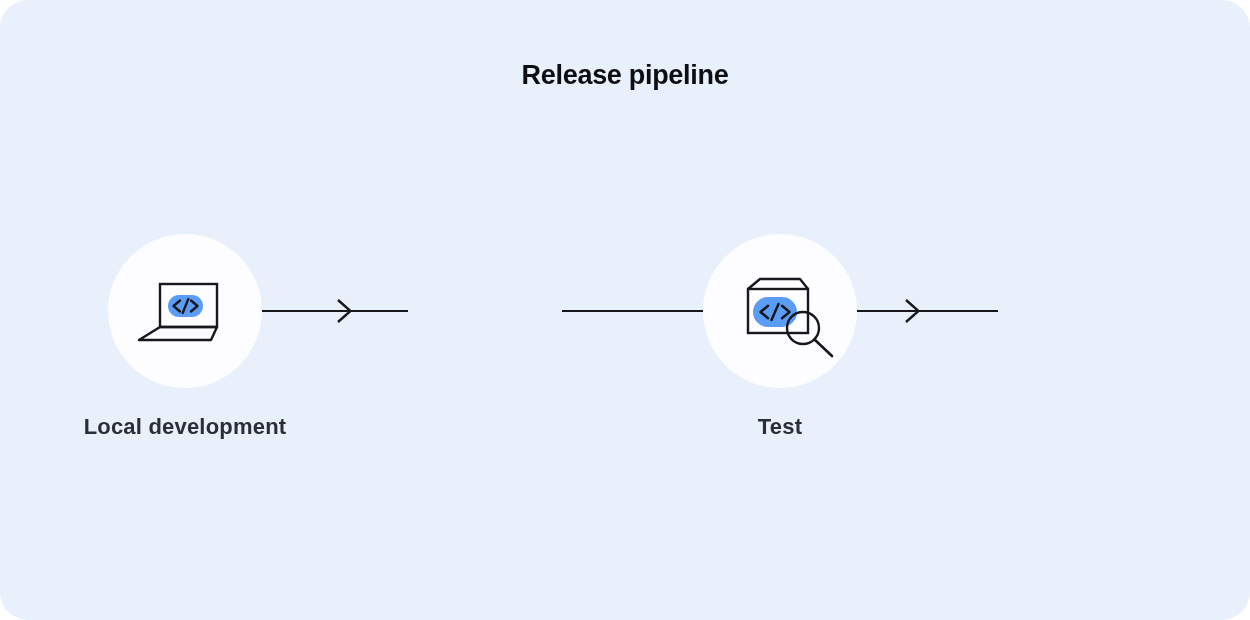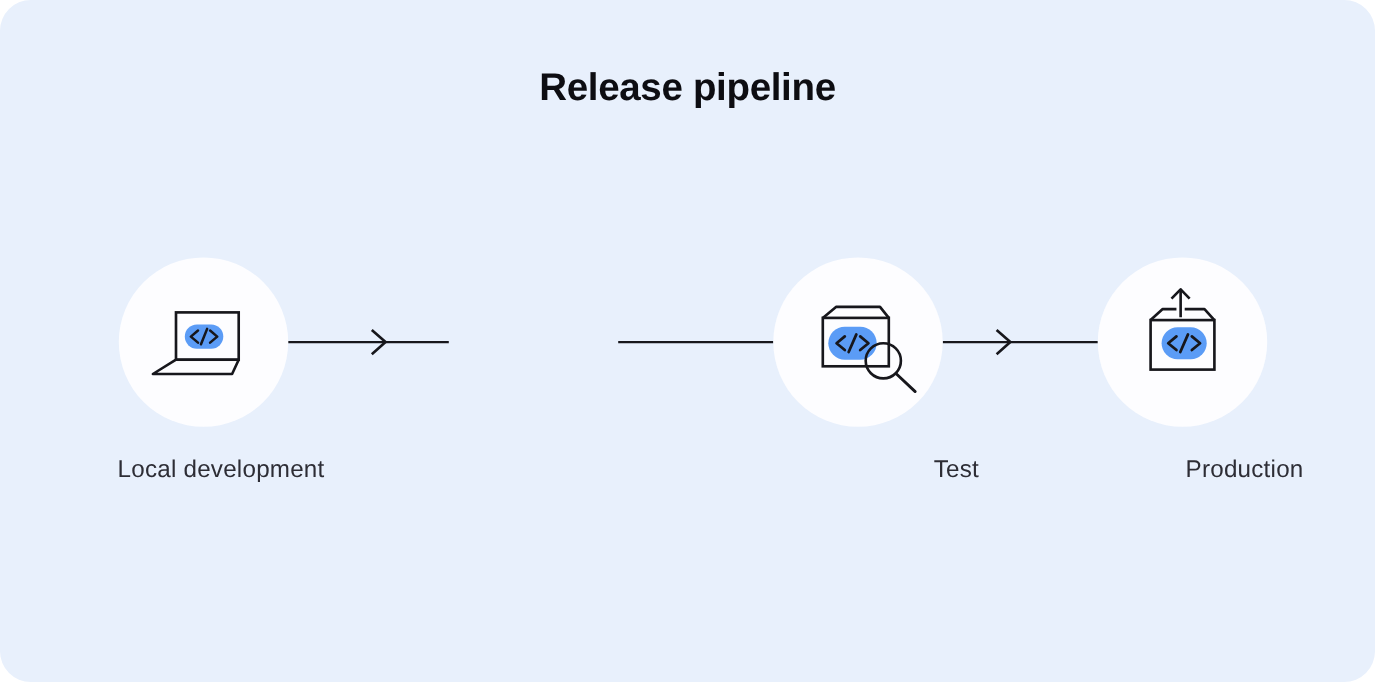--- a/index.html
+++ b/index.html
@@ -15,38 +15,39 @@
     background: #E8F0FC;
     border-radius: 28px;
     overflow: hidden;
   }
   .title {
     position: absolute;
     top: 60px;
     left: 0;
     right: 0;
     text-align: center;
-    font-size: 35px;
+    font-size: 27px;
     font-weight: 700;
     letter-spacing: -0.3px;
     color: #0D0D12;
   }
   .connector-layer {
     position: absolute;
     top: 0;
     left: 0;
     width: 1250px;
     height: 620px;
     pointer-events: none;
   }
   .stage {
     position: absolute;
     top: 234px;
     width: 220px;
-    text-align: right;
+    text-align: center;
+    font-weight: bold;
   }
   .stage-circle {
     width: 154px;
     height: 154px;
     margin: 0 auto;
     border-radius: 50%;
     background: #FDFDFF;
   }
   .stage-circle svg {
     display: block;
@@ -117,31 +118,14 @@
           <path d="M79,71.8 L86.5,78 L79,84.2"></path>
           <path d="M75.5,70 L68.5,86"></path>
         </g>
         <circle cx="100" cy="94" r="16" fill="#FDFDFF" class="icon-stroke" stroke-width="2.4"></circle>
         <line x1="111.5" y1="105.5" x2="129" y2="122" class="icon-stroke" stroke-width="2.6" stroke-linecap="round"></line>
       </svg>
     </div>
     <div class="stage-label">Test</div>
   </div>
 
-  <div class="stage stage-4">
-    <div class="stage-circle">
-      <svg width="154" height="154" viewBox="0 0 154 154" xmlns="http://www.w3.org/2000/svg">
-        <line x1="75.3" y1="30" x2="75.3" y2="54.5" class="icon-stroke" stroke-width="2.4"></line>
-        <path d="M67,37.5 L75.3,29 L83.5,37.5" class="icon-stroke" stroke-width="2.4" stroke-linejoin="round"></path>
-        <path d="M48,57 L59,47 L71.5,47 M79,47 L97,47 L106,57" class="icon-stroke" stroke-width="2.4" stroke-linejoin="round"></path>
-        <rect x="48" y="57" width="58" height="45" fill="#FDFDFF" class="icon-stroke" stroke-width="2.4"></rect>
-        <rect x="58" y="63.5" width="41" height="29" rx="14.5" fill="#5B9CF6"></rect>
-        <g class="icon-stroke" stroke-width="2.5" stroke-linecap="round" stroke-linejoin="round">
-          <path d="M71.5,71.8 L64,78 L71.5,84.2"></path>
-          <path d="M85.5,71.8 L93,78 L85.5,84.2"></path>
-          <path d="M82,70 L75,86"></path>
-        </g>
-      </svg>
-    </div>
-    <div class="stage-label">Production</div>
-  </div>
 
 </div>
 
 </body></html>

